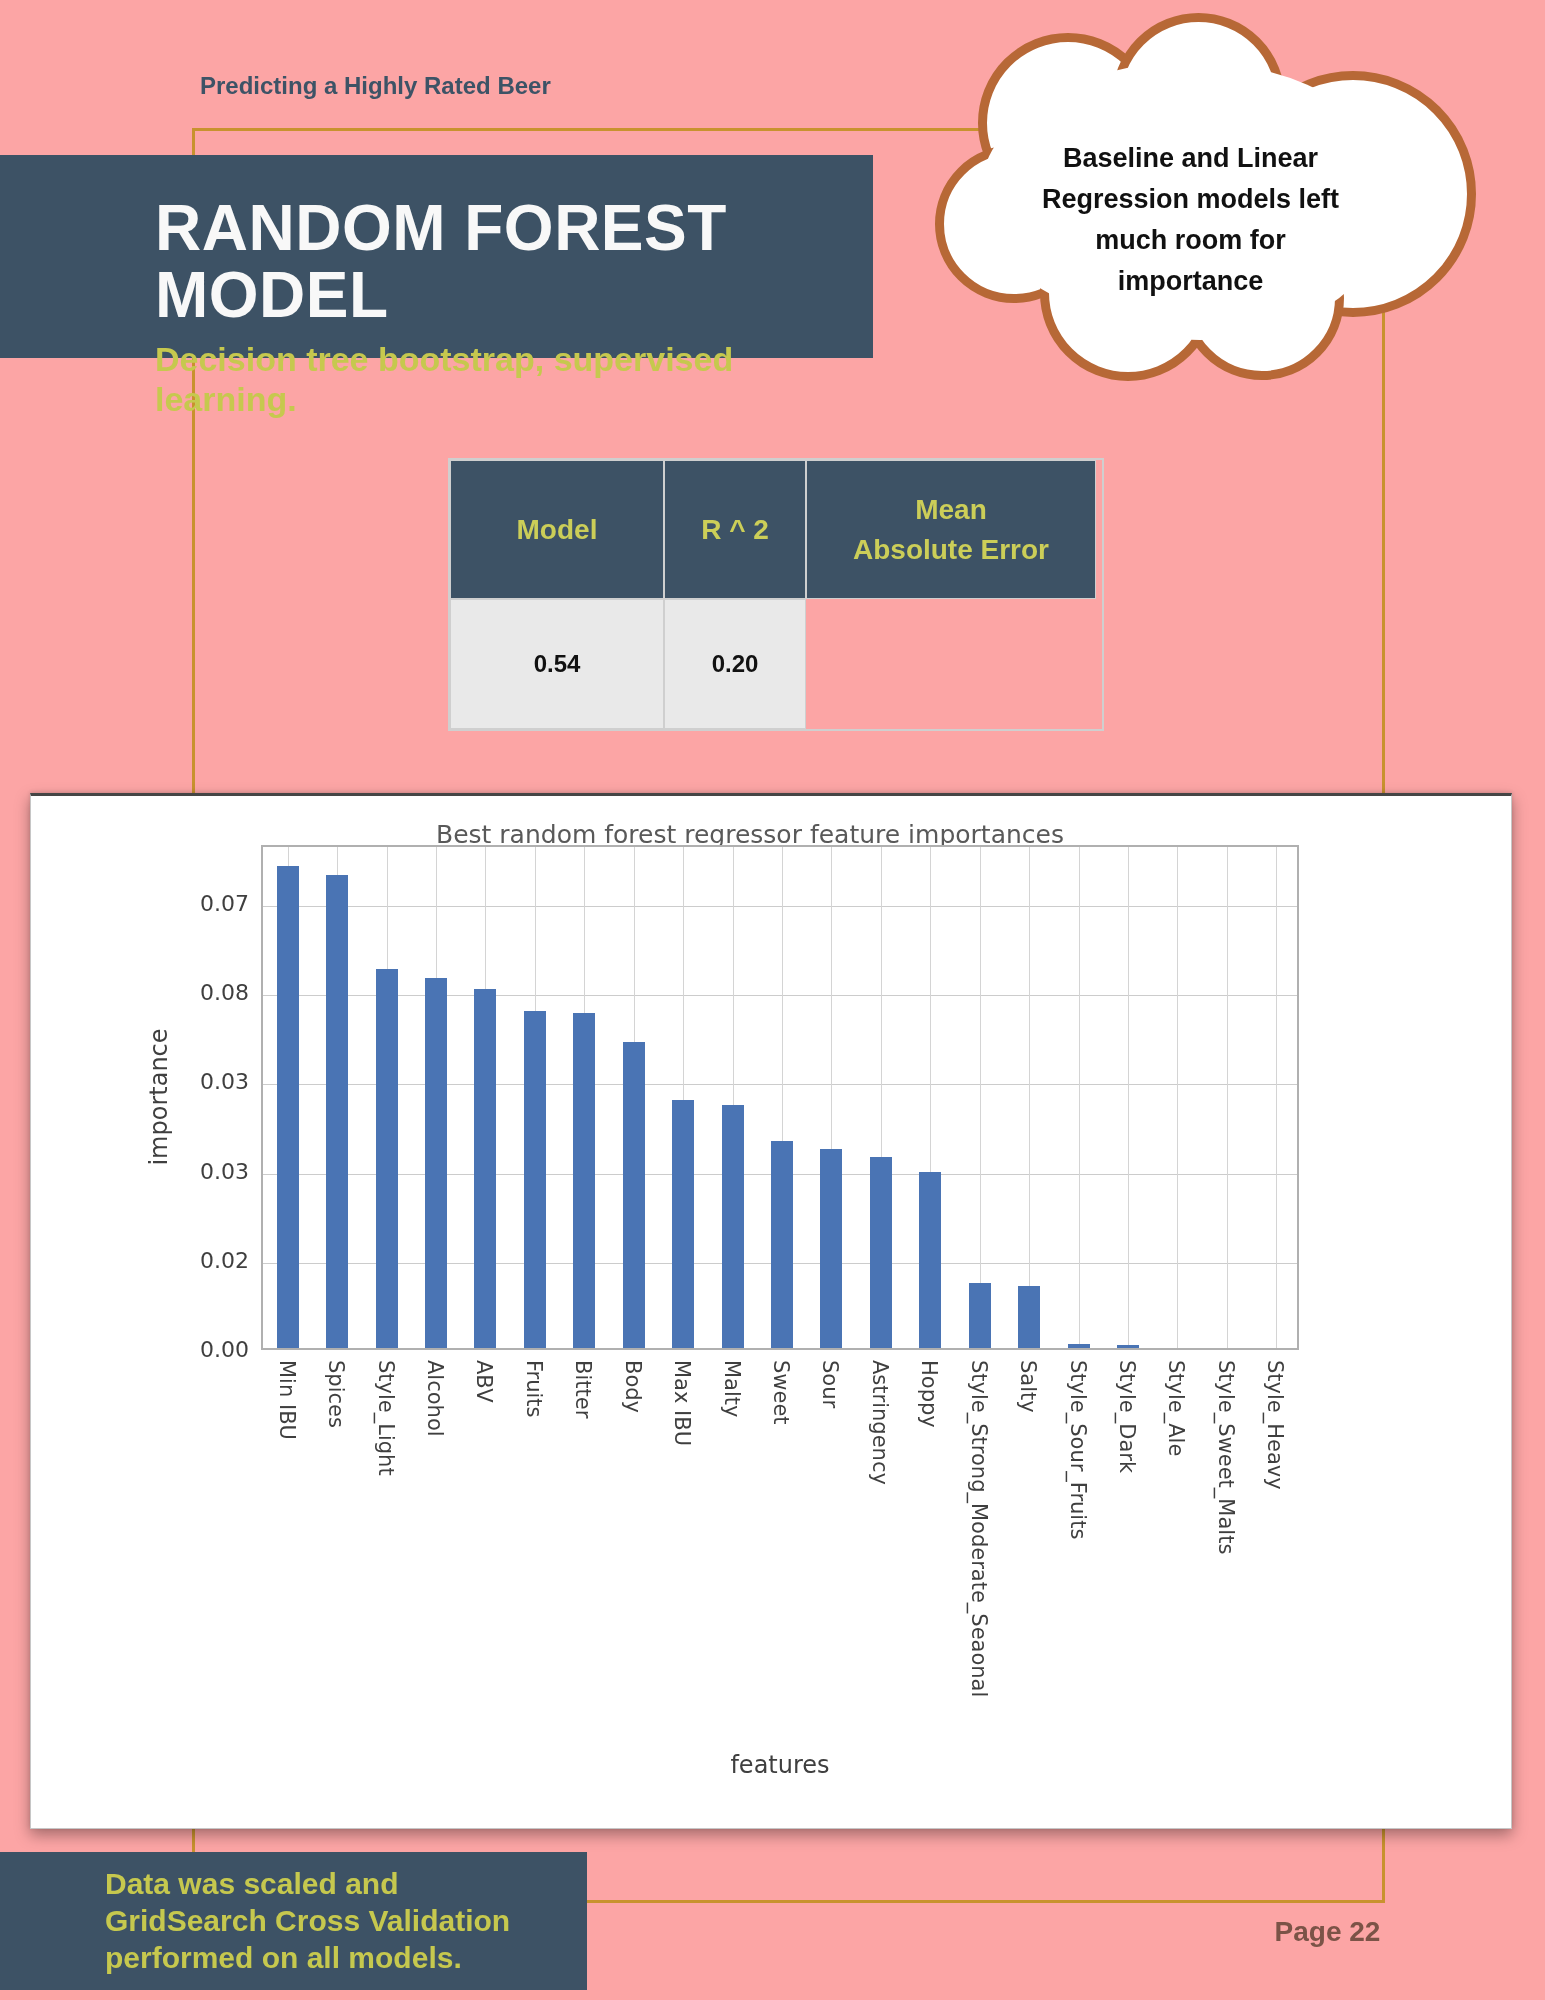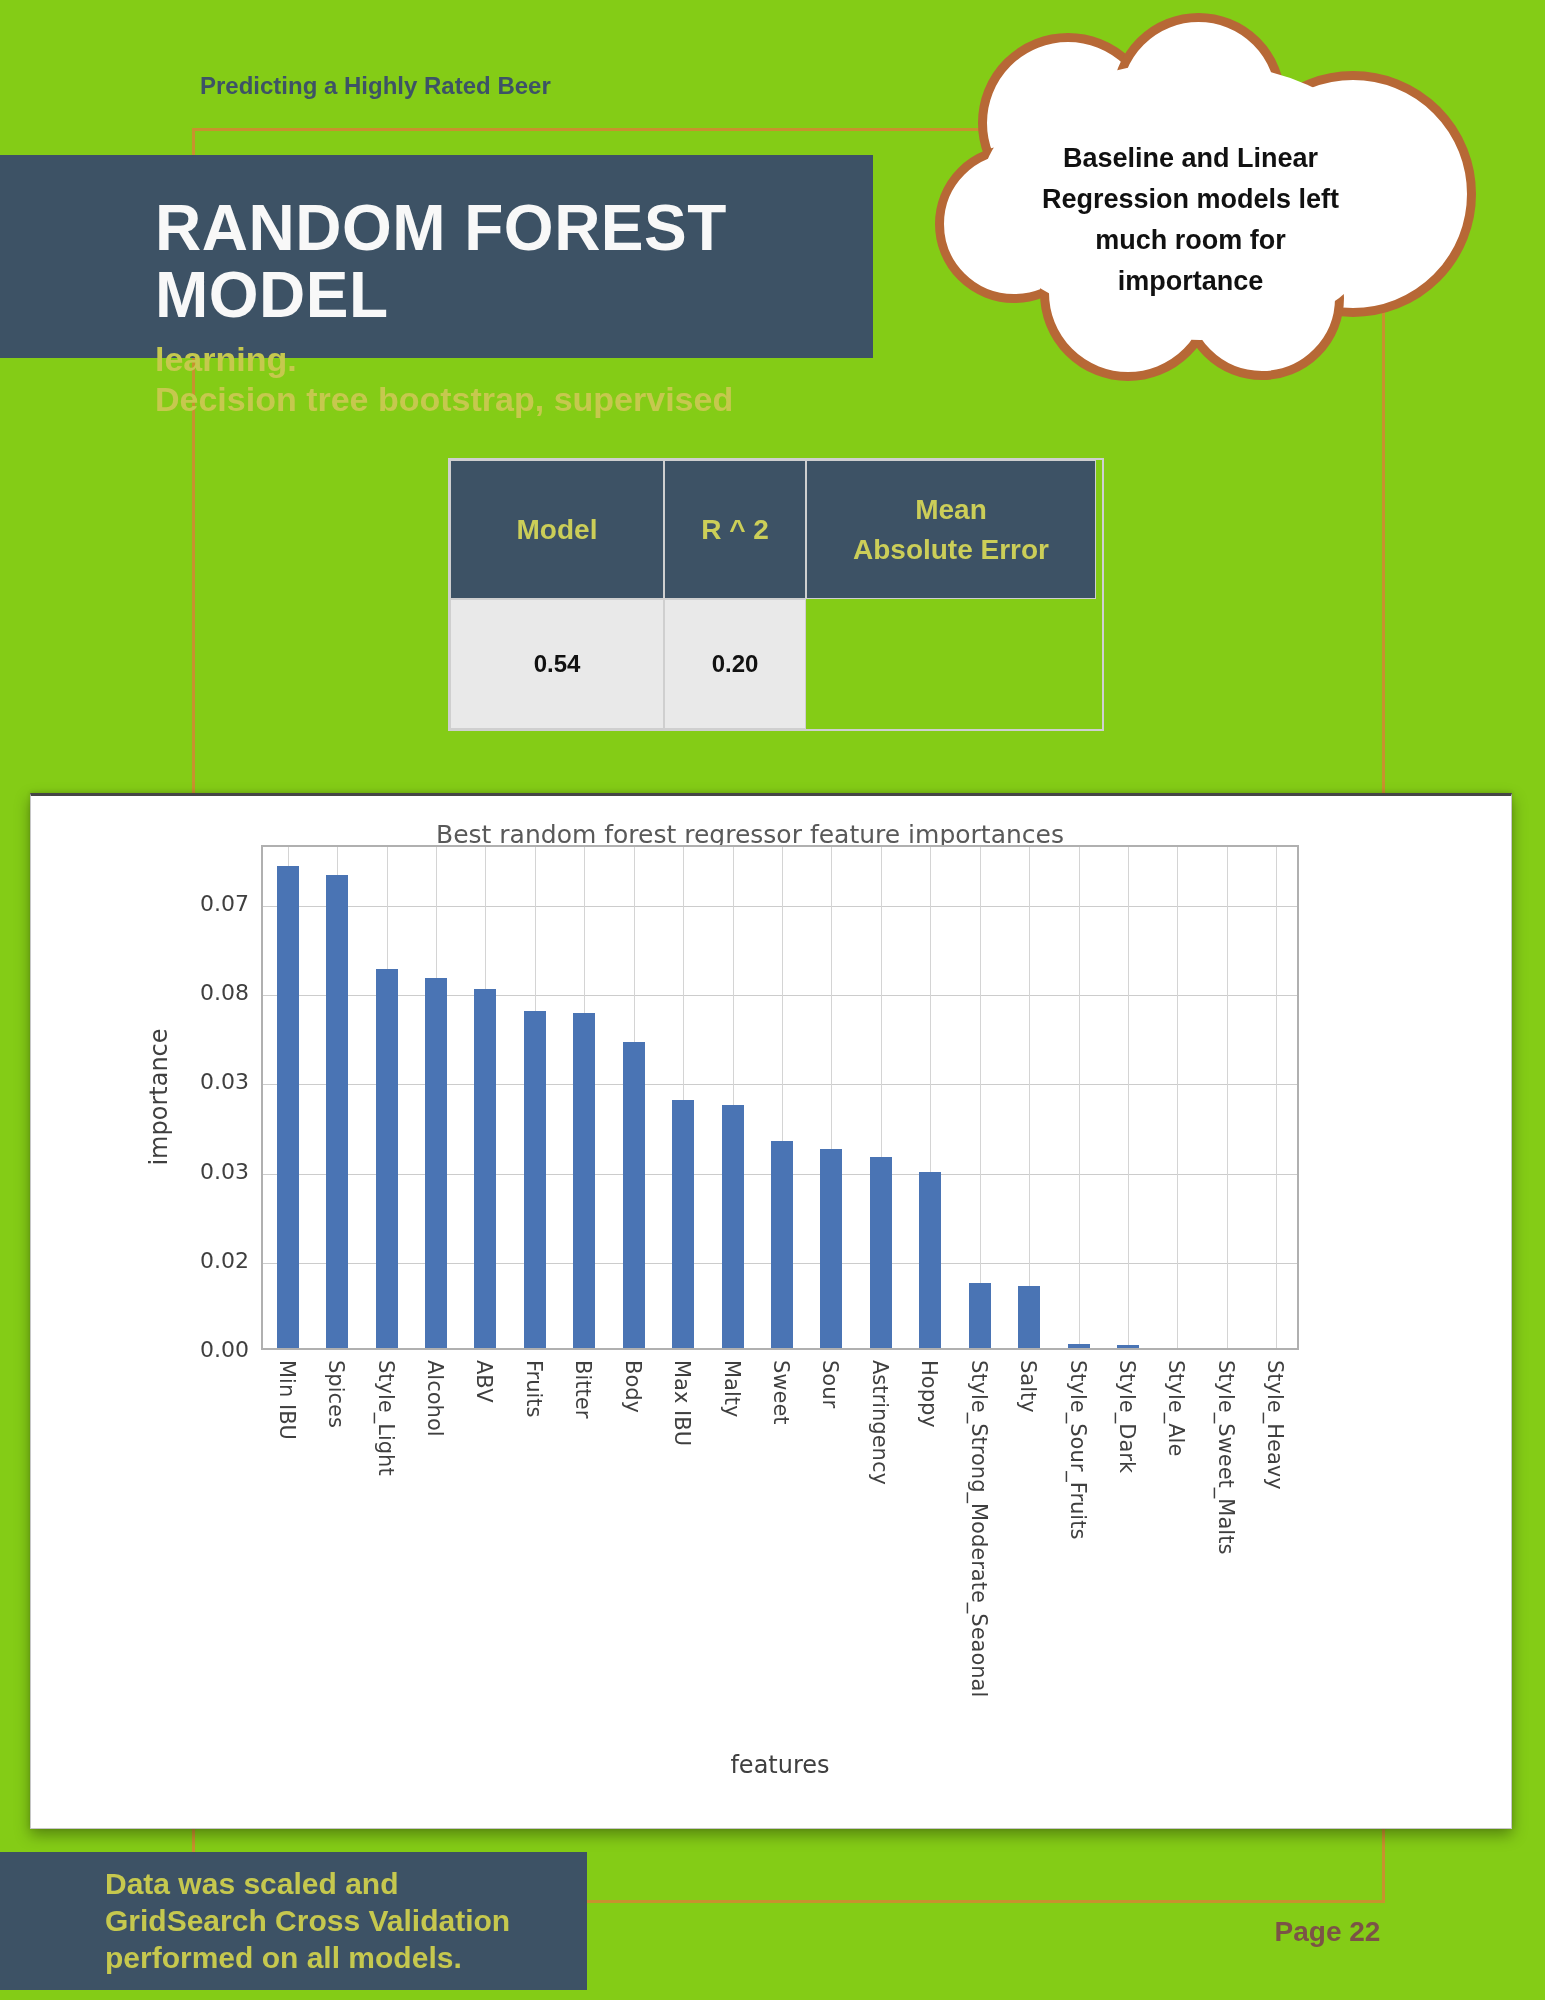--- a/index.html
+++ b/index.html
@@ -1,16 +1,16 @@
 <!DOCTYPE html>
 <html><head>
 <meta charset="utf-8">
 <style>
   html,body{margin:0;padding:0;background:#fff;}
-  .page{position:relative;width:1545px;height:2000px;background:#84cc16;overflow:hidden;
+  .page{position:relative;width:1545px;height:2000px;background:#fca5a5;overflow:hidden;
         font-family:"Liberation Sans",sans-serif;}
   
   .frame{position:absolute;left:192px;top:128px;width:1187px;height:1769px;
          border:3px solid #c8922e;z-index:0;}
   
   .eyebrow{position:absolute;left:200px;top:72px;font-size:24px;font-weight:bold;
            color:#3d5366;z-index:2;}
   
   .title-block{position:absolute;left:0;top:155px;width:873px;height:203px;
                background:#3d5265;z-index:2;box-sizing:border-box;padding:40px 0 0 155px;}
@@ -66,22 +66,22 @@
 
 <div class="page">
 
   <div class="frame"></div>
 
   <div class="eyebrow">Predicting a Highly Rated Beer</div>
 
   <div class="title-block">
     <h1>RANDOM FOREST MODEL</h1>
     <div class="subtitle">
+      <span>Decision tree bootstrap, supervised</span>
       <span>learning.</span>
-      <span>Decision tree bootstrap, supervised</span>
     </div>
   </div>
 
   <div class="cloud">
     <div class="cloud-lobe" style="left:978px;top:33px;width:162px;height:162px;"></div>
     <div class="cloud-lobe" style="left:1112px;top:13px;width:155px;height:155px;"></div>
     <div class="cloud-lobe" style="left:1230px;top:71px;width:228px;height:228px;"></div>
     <div class="cloud-lobe" style="left:935px;top:145px;width:140px;height:140px;"></div>
     <div class="cloud-lobe" style="left:1040px;top:205px;width:158px;height:158px;"></div>
     <div class="cloud-lobe" style="left:1180px;top:216px;width:146px;height:146px;"></div>

